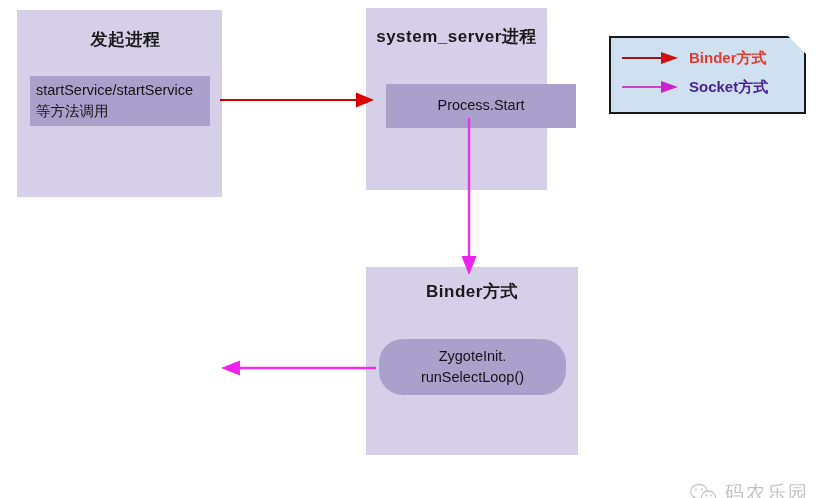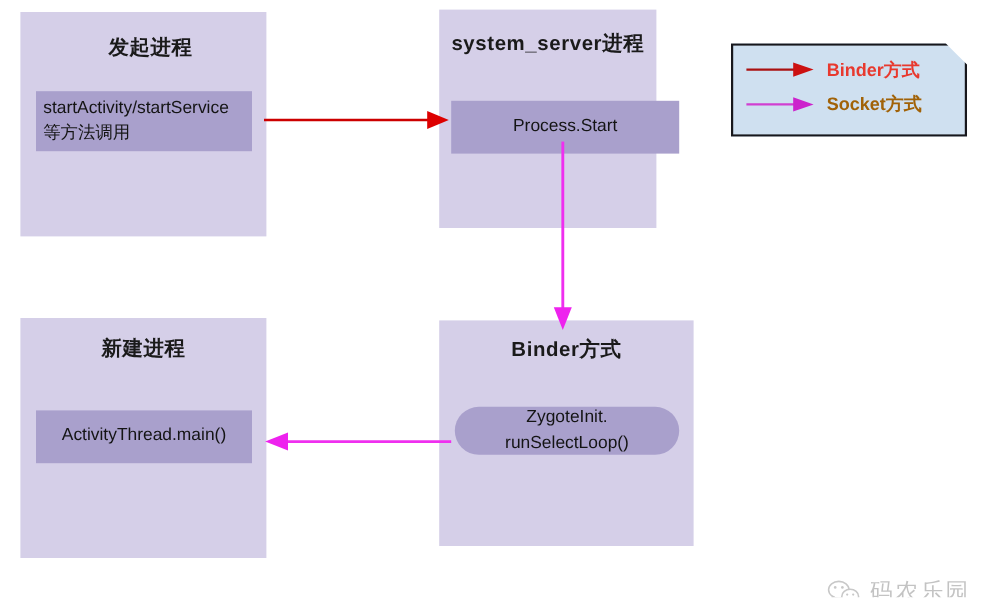--- a/index.html
+++ b/index.html
@@ -58,23 +58,23 @@
   #box-systemserver   { left: 366px; top: 8px;   width: 181px; height: 182px; }
   #box-newprocess     { left: 17px;  top: 265px; width: 205px; height: 200px; }
   #box-zygote         { left: 366px; top: 267px; width: 212px; height: 188px; }
 
   #title-initiator    { top: 18px; margin-left: 12px; }
   #title-systemserver { top: 17px; }
   #title-newprocess   { top: 14px; }
   #title-zygote       { top: 13px; }
 
   #inner-startactivity { left: 13px; top: 66px;  width: 180px; height: 50px; }
-  #inner-processstart  { left: 10px; top: 76px;  width: 190px; height: 44px; }
+  #inner-processstart  { left: 20px; top: 76px;  width: 190px; height: 44px; }
   #inner-activitythread{ left: 13px; top: 77px;  width: 180px; height: 44px; }
-  #inner-zygoteinit    { left: 13px; top: 72px;  width: 187px; height: 40px; border-radius: 24px; }
+  #inner-zygoteinit    { left: 13px; top: 72px;  width: 187px; height: 56px; border-radius: 24px; }
 
   
   .arrow-svg {
     position: absolute;
     overflow: visible;
     pointer-events: none;
   }
   #arrow-binder-1   { left: 218px; top: 86px;  width: 158px; height: 28px; }
   #arrow-socket-1   { left: 455px; top: 118px; width: 30px;  height: 158px; }
   #arrow-socket-2   { left: 218px; top: 354px; width: 160px; height: 28px; }
@@ -100,21 +100,21 @@
   }
   #legend-row-binder { top: 9px; }
   #legend-row-socket { top: 38px; }
   .legend-label {
     font-size: 15px;
     font-weight: bold;
     margin-left: 10px;
     white-space: nowrap;
   }
   #legend-label-binder { color: #e8392e; }
-  #legend-label-socket { color: #a16207; }
+  #legend-label-socket { color: #4c1d95; }
 
   
   #watermark {
     position: absolute;
     left: 688px;
     top: 480px;
     display: flex;
     align-items: flex-end;
     opacity: 0.30;
   }
@@ -126,33 +126,29 @@
     white-space: nowrap;
   }
 </style>
 </head>
 <body>
 
 <div id="canvas">
 
   <div class="proc-box" id="box-initiator">
     <div class="proc-title" id="title-initiator">发起进程</div>
-    <div class="inner-box left-align" id="inner-startactivity" style="white-space: pre-line;">startActivity/startService
+    <div class="inner-box left-align" id="inner-startactivity" style="white-space: pre-line;">startService/startService
 等方法调用</div>
   </div>
 
   <div class="proc-box" id="box-systemserver">
     <div class="proc-title" id="title-systemserver">system_server进程</div>
     <div class="inner-box" id="inner-processstart">Process.Start</div>
   </div>
 
-  <div class="proc-box" id="box-newprocess">
-    <div class="proc-title" id="title-newprocess">新建进程</div>
-    <div class="inner-box" id="inner-activitythread">ActivityThread.main()</div>
-  </div>
 
   <div class="proc-box" id="box-zygote">
     <div class="proc-title" id="title-zygote">Binder方式</div>
     <div class="inner-box" id="inner-zygoteinit" style="white-space: pre-line;">ZygoteInit.
 runSelectLoop()</div>
   </div>
 
   <svg class="arrow-svg" id="arrow-binder-1" viewBox="0 0 158 28">
     <line x1="2" y1="14" x2="140" y2="14" stroke="#cc0000" stroke-width="2.2"></line>
     <polygon points="138,6.5 156,14 138,21.5" fill="#dd0000"></polygon>

